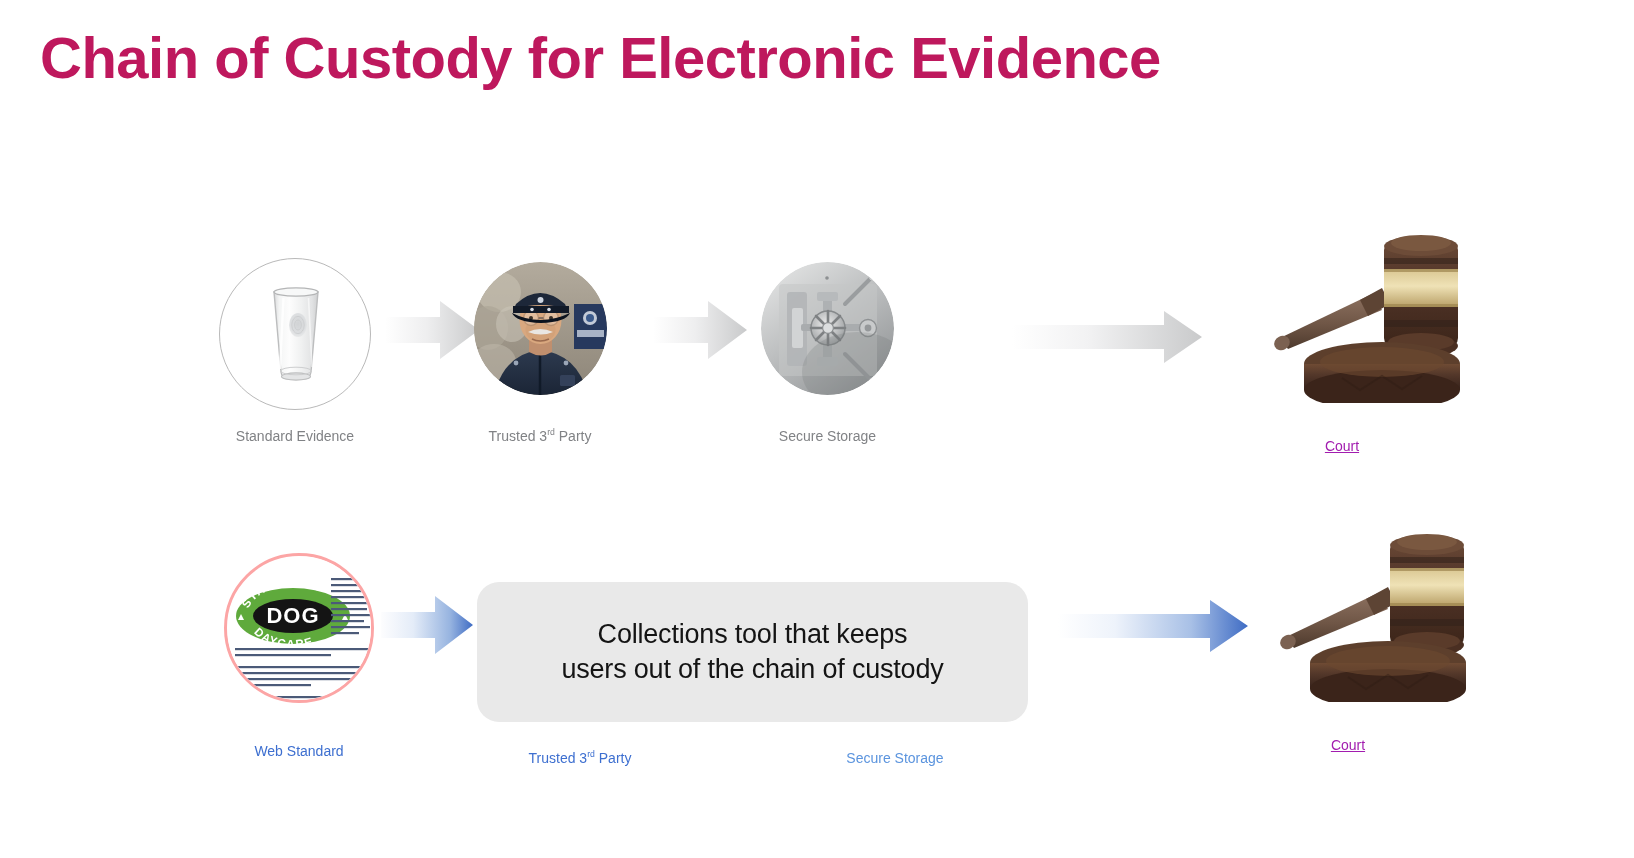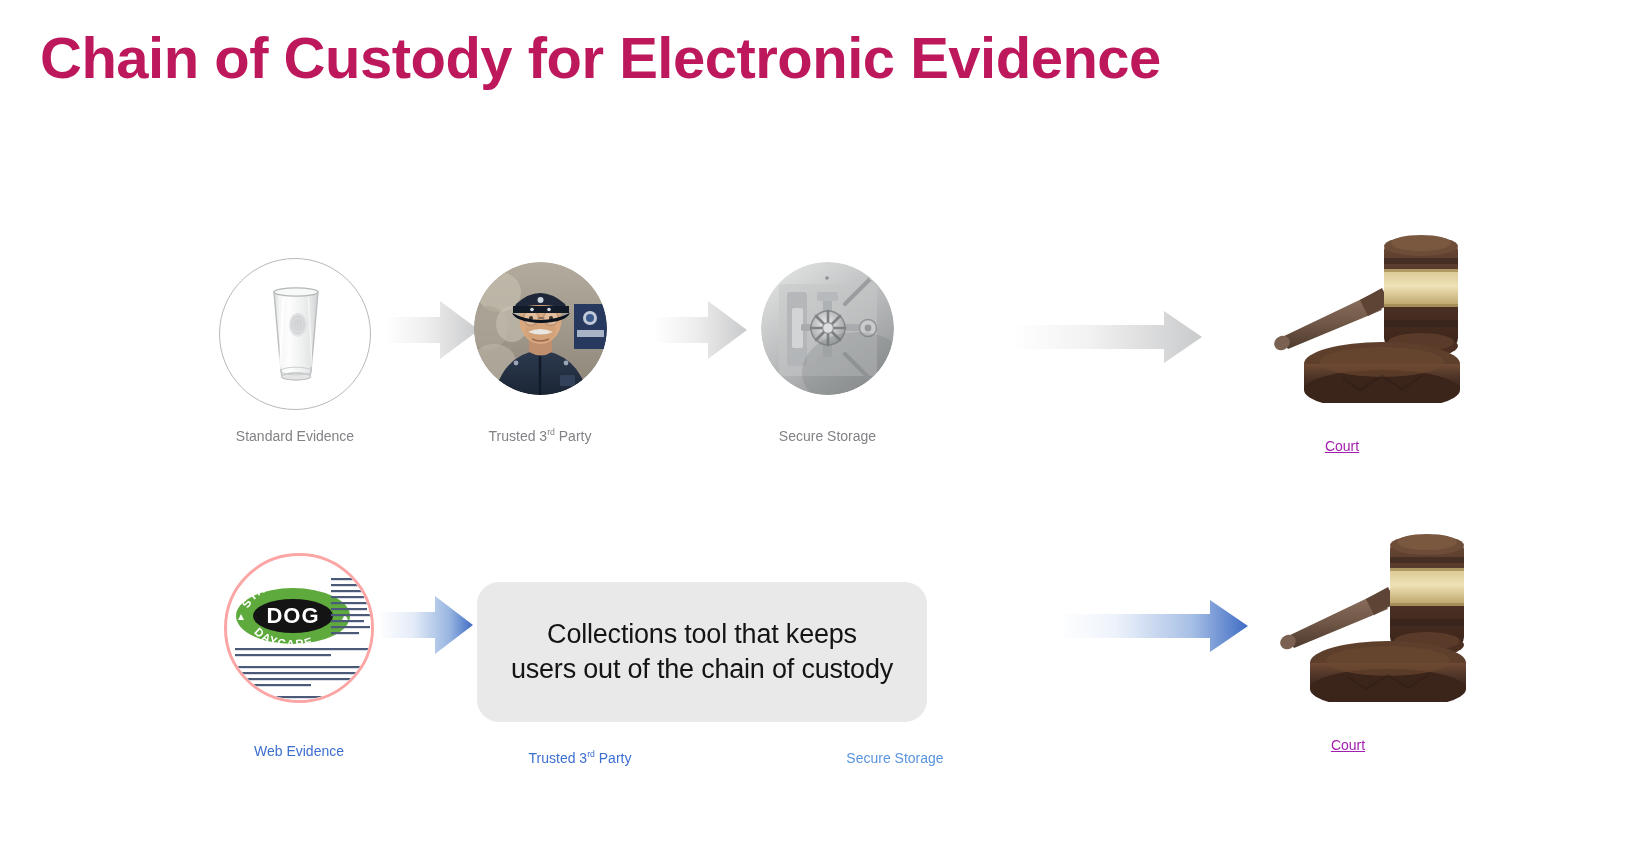--- a/index.html
+++ b/index.html
@@ -414,38 +414,38 @@
           <rect x="6" y="116" width="138" height="2.2"></rect>
           <rect x="6" y="122" width="132" height="2.2"></rect>
           <rect x="6" y="128" width="78" height="2.2"></rect>
 
           <rect x="18" y="140" width="118" height="2.2"></rect>
           <rect x="20" y="146" width="108" height="2.2"></rect>
         </g>
       </g>
     </svg>
   </div>
-  <div class="node-label label-blue" style="left:-30px; top:190px; width:210px;">Web Evidence</div>
+  <div class="node-label label-blue" style="left:-30px; top:190px; width:210px;">Web Standard</div>
 </div>
 
 <div class="arrow" style="left:381px; top:594px;">
   <svg width="92" height="62" viewBox="0 0 92 62" aria-hidden="true">
     <defs>
       <linearGradient id="blueArrow1" x1="0" y1="0" x2="1" y2="0">
         <stop offset="0%" stop-color="#fdfdfe"></stop>
         <stop offset="35%" stop-color="#e4ecf8"></stop>
         <stop offset="75%" stop-color="#97b4e0"></stop>
         <stop offset="100%" stop-color="#3f6cc4"></stop>
       </linearGradient>
     </defs>
     <path d="M0 18 L54 18 L54 2 L92 31 L54 60 L54 44 L0 44 Z" fill="url(#blueArrow1)"></path>
   </svg>
 </div>
 
-<div class="callout" style="left:477px; top:582px; width:450px; height:140px;">
+<div class="callout" style="left:477px; top:582px; width:551px; height:140px;">
   <div class="callout-text">
     <span class="line">Collections tool that keeps</span>
     <span class="line">users out of the chain of custody</span>
   </div>
 </div>
 
 <div class="node-label label-blue" style="left:455px; top:750px; width:250px;">
   <span>Trusted 3</span><sup>rd</sup><span> Party</span>
 </div>
 

